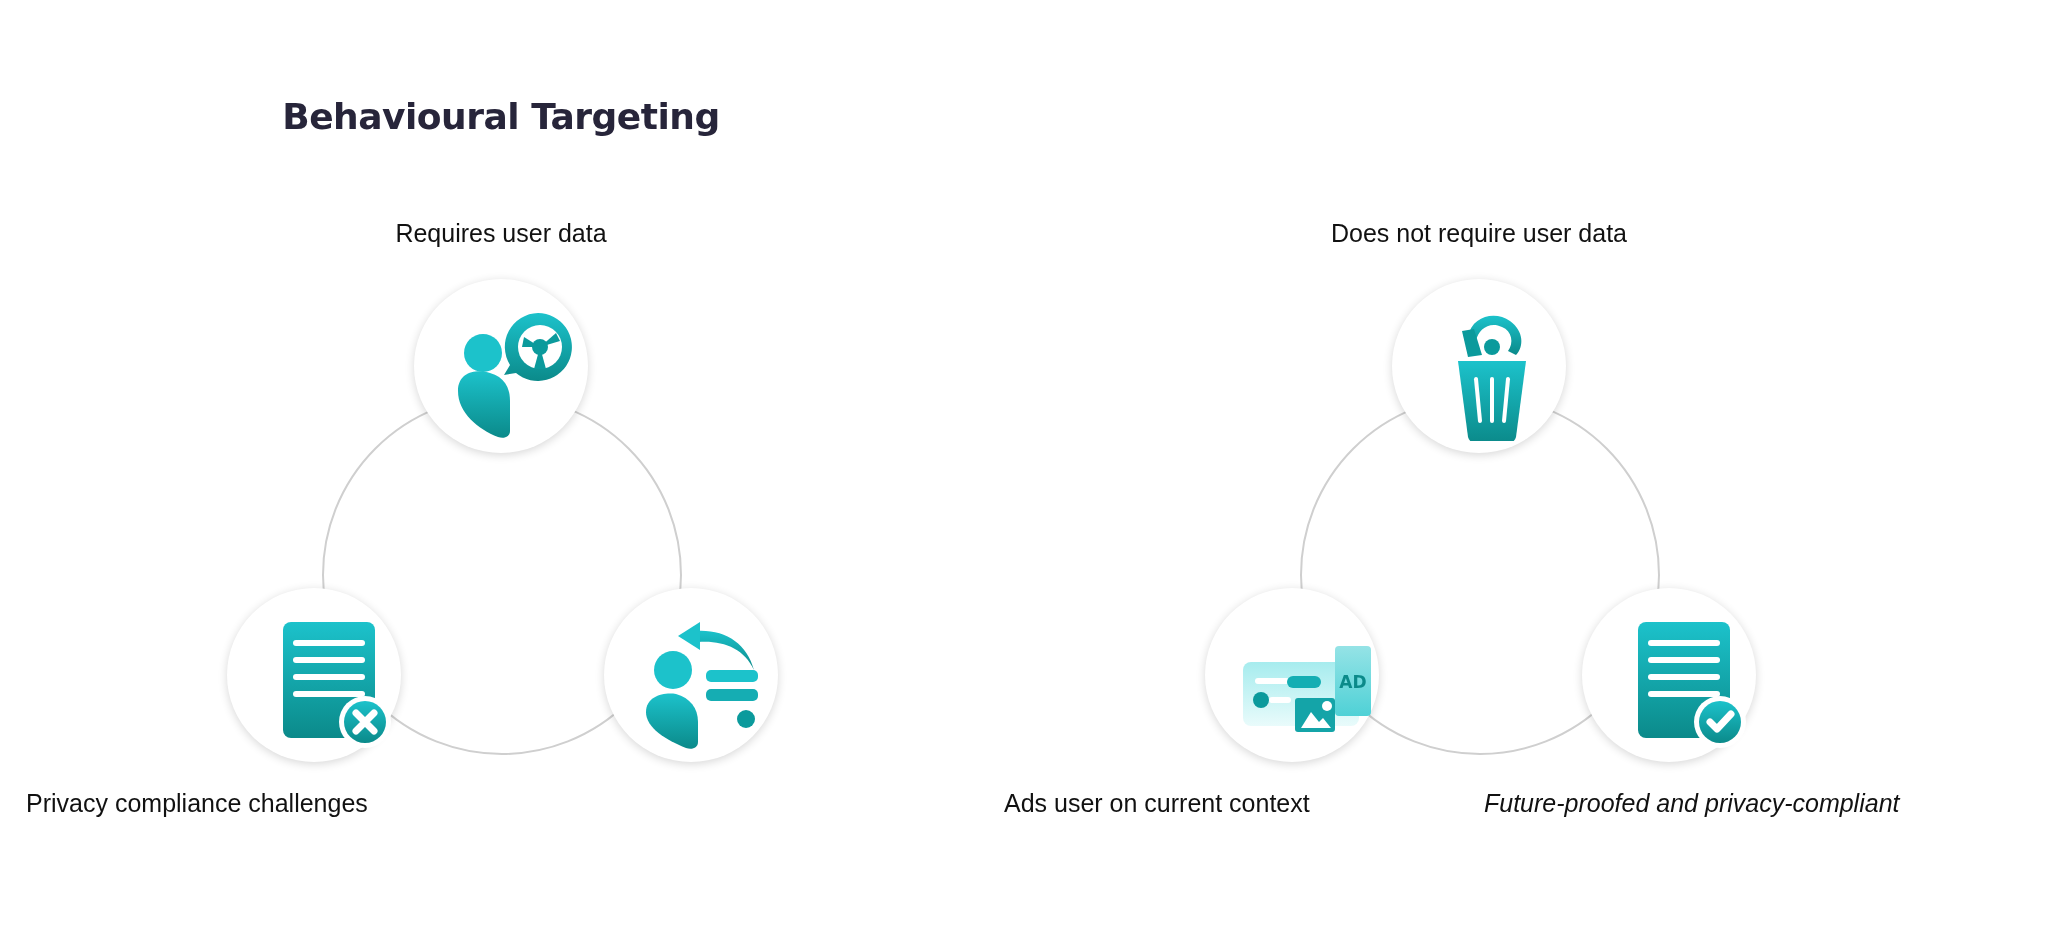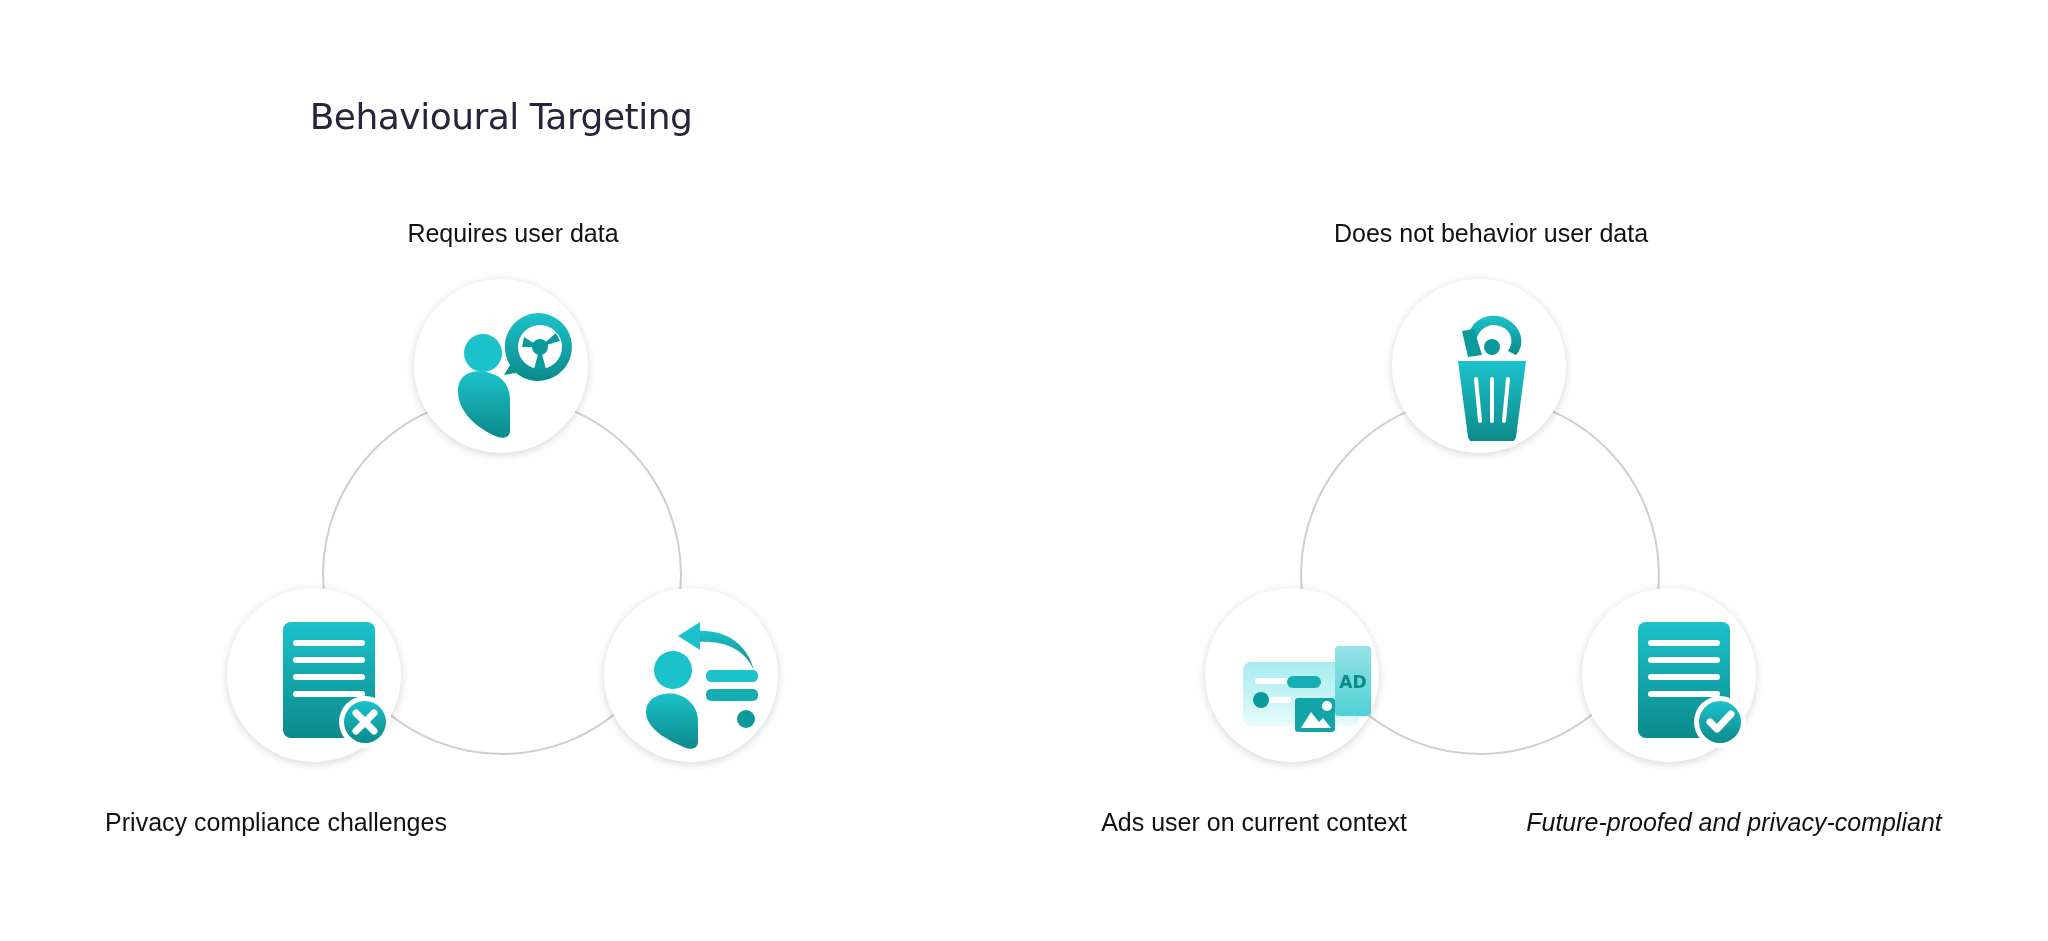--- a/index.html
+++ b/index.html
@@ -1,28 +1,28 @@
 <!DOCTYPE html>
 <html><head>
   <meta charset="utf-8">
   <style>
     html, body { margin: 0; padding: 0; background: #ffffff; }
     body { width: 2048px; height: 941px; position: relative; overflow: hidden;
            font-family: "Liberation Sans", sans-serif; color: #1a1a1a; }
     .panel { position: absolute; top: 0; width: 1000px; height: 941px; }
     .title { position: absolute; left: 0; width: 1000px; top: 96px; text-align: center;
-             font-family: "DejaVu Sans", sans-serif; font-weight: normal; font-size: 36px;
+             font-family: "DejaVu Sans", sans-serif; font-weight: bold; font-size: 36px;
              color: #27253a; letter-spacing: -0.5px; }
     .subtitle { position: absolute; left: 0; width: 1000px; top: 219px; text-align: center;
-                font-size: 25px; color: #111; margin-left: 12px; }
+                font-size: 25px; color: #111; }
     .ring { position: absolute; border: 2px solid #cfcfcf; border-radius: 50%; box-sizing: border-box; }
     .node { position: absolute; width: 174px; height: 174px; border-radius: 50%; background: #fff;
             box-shadow: 0 2px 10px rgba(0,0,0,0.16); display: flex; align-items: center; justify-content: flex-end; }
     .node svg { width: 150px; height: 150px; }
-    .label { position: absolute; top: 808px; width: 500px; text-align: center; font-size: 25px; color: #111; }
+    .label { position: absolute; top: 789px; width: 500px; font-size: 25px; color: #111; }
   </style>
 </head>
 <body>
 
 <svg width="0" height="0" style="position:absolute">
   <defs>
     <linearGradient id="tg" x1="0" y1="0" x2="0" y2="1">
       <stop offset="0" stop-color="#1cc2cb"></stop>
       <stop offset="1" stop-color="#0b8a8a"></stop>
     </linearGradient>
@@ -77,21 +77,21 @@
       <circle cx="118" cy="119" r="9" fill="#0b9a9c"></circle>
       <path d="M58 32 C92 26 118 40 126 70 C116 48 94 40 70 42 Z" fill="url(#tg)"></path>
       <path d="M50 36 L72 22 L72 50 Z" fill="#1cc2cb"></path>
     </svg>
   </div>
 
   <div class="label" style="left:25px;">Privacy compliance challenges</div>
 </div>
 
 <div class="panel" style="left:979px;">
-  <div class="subtitle">Does not behavior user data</div>
+  <div class="subtitle">Does not require user data</div>
   <div class="ring" style="left:321px; top:395px; width:360px; height:360px;"></div>
 
   <div class="node" style="left:413px; top:279px;">
     <svg viewBox="0 0 150 150">
       <path d="M52 46 C56 24 80 20 94 30 C108 40 108 56 100 64 L92 60 C98 52 96 40 86 36 C74 30 62 38 60 50 Z" fill="url(#tg)"></path>
       <path d="M46 40 L58 38 L66 64 L52 66 Z" fill="#0b9a9c"></path>
       <circle cx="76" cy="56" r="8" fill="#0b9a9c"></circle>
       <path d="M42 70 L110 70 L100 146 C99 150 96 152 92 152 L60 152 C56 152 53 150 52 146 Z" fill="url(#tg)"></path>
       <path d="M60 88 L64 130" stroke="#fff" stroke-width="4" stroke-linecap="round"></path>
       <path d="M76 88 L76 130" stroke="#fff" stroke-width="4" stroke-linecap="round"></path>

